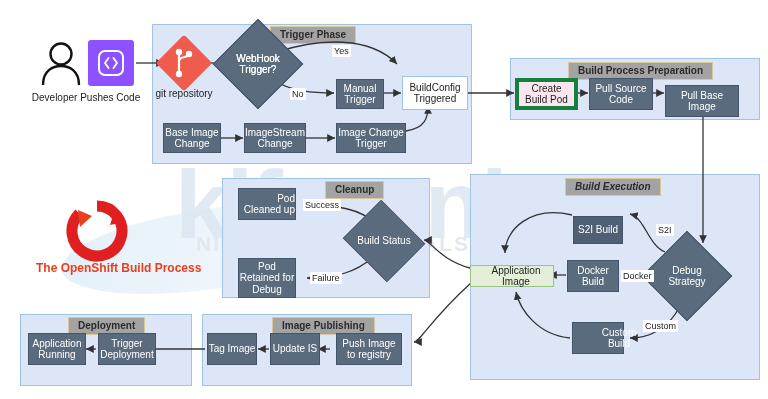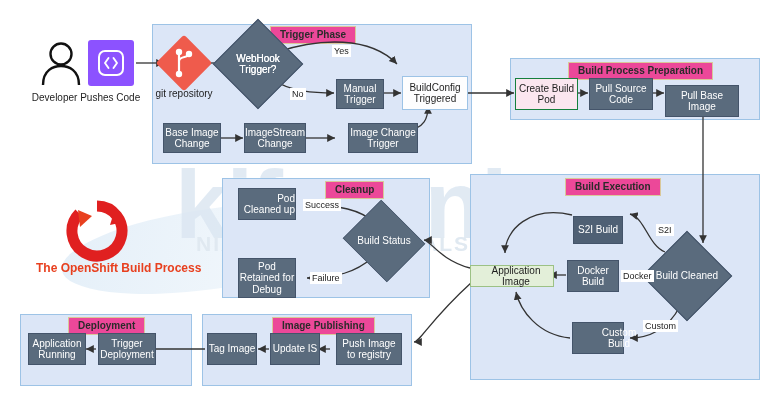--- a/index.html
+++ b/index.html
@@ -8,29 +8,29 @@
 
   
   .wm{position:absolute;pointer-events:none;user-select:none;}
   .wm-big{left:175px;top:150px;font-size:96px;font-weight:700;color:#dce7f2;letter-spacing:-2px;font-family:"Liberation Sans",sans-serif;opacity:.85;}
   .wm-sub{left:196px;top:232px;font-size:21px;font-weight:700;color:#e0e9f1;letter-spacing:2px;}
   .wm-swoosh{left:60px;top:205px;width:360px;height:80px;border-radius:50%/60%;
     background:linear-gradient(110deg,rgba(206,226,243,.55),rgba(226,238,248,.15));transform:rotate(-8deg);}
 
   
   .panel{position:absolute;background:#dce6f7;border:1px solid #9dc3e6;box-sizing:border-box;}
-  .panel-title{position:absolute;background:#ec4899;border:1px solid #d9c89a;color:#2b2b2b;
+  .panel-title{position:absolute;background:#a3a3a3;border:1px solid #d9c89a;color:#2b2b2b;
     font-size:10px;font-weight:700;padding:2px 9px;white-space:nowrap;box-sizing:border-box;line-height:12px;}
 
   
   .node{position:absolute;box-sizing:border-box;display:flex;align-items:center;justify-content:center;
     text-align:center;font-size:10px;line-height:11.5px;color:#ffffff;background:#5a6b7d;border:1px solid #44546a;}
   .node.dark2{background:#4f6074;}
   .node.light{background:#fdfdfe;border:1px solid #9dc3e6;color:#1d1d1d;}
-  .node.pink{background:#fbe6ef;border:1px solid #15803d;color:#1d1d1d;}
+  .node.pink{background:#fbe6ef;border:4px solid #15803d;color:#1d1d1d;}
   .node.green{background:#e3efd9;border:1px solid #9cc185;color:#1d1d1d;}
 
   
   .dia{position:absolute;display:flex;align-items:center;justify-content:center;}
   .dia .shape{position:absolute;inset:0;background:#5a6b7d;border:1px solid #44546a;transform:rotate(45deg);box-sizing:border-box;}
   .dia .txt{position:relative;z-index:2;text-align:center;font-size:10px;line-height:11px;color:#ffffff;white-space:nowrap;}
 
   
   .elabel{position:absolute;background:#ffffff;color:#1d1d1d;font-size:9px;line-height:10px;padding:1px 2px;white-space:nowrap;}
 
@@ -83,21 +83,21 @@
   <div class="panel" style="left:152px;top:24px;width:320px;height:140px;"></div>
   <div class="panel-title" style="left:270px;top:26px;">Trigger Phase</div>
 
   <div class="panel" style="left:510px;top:58px;width:250px;height:62px;"></div>
   <div class="panel-title" style="left:568px;top:62px;">Build Process Preparation</div>
 
   <div class="panel" style="left:222px;top:178px;width:208px;height:120px;"></div>
   <div class="panel-title" style="left:325px;top:181px;">Cleanup</div>
 
   <div class="panel" style="left:470px;top:174px;width:290px;height:206px;"></div>
-  <div class="panel-title" style="left:565px;top:178px;">Build Execution</div>
+  <div class="panel-title" style="left:565px;top:178px;font-style:italic;">Build Execution</div>
 
   <div class="panel" style="left:202px;top:314px;width:210px;height:72px;"></div>
   <div class="panel-title" style="left:272px;top:317px;">Image Publishing</div>
 
   <div class="panel" style="left:20px;top:314px;width:172px;height:72px;"></div>
   <div class="panel-title" style="left:68px;top:317px;">Deployment</div>
 
   <svg class="edges" viewBox="0 0 768 399">
     <defs>
       <marker id="ah" markerWidth="7" markerHeight="7" refX="6" refY="3" orient="auto">
@@ -180,31 +180,31 @@
   </div>
   <div style="position:absolute;left:226px;top:32px;width:64px;height:64px;display:flex;align-items:center;justify-content:center;z-index:3;pointer-events:none;">
     <span style="font-size:10px;line-height:11.5px;color:#fff;text-align:center;">WebHook Trigger?</span>
   </div>
 
   <div class="node" style="left:336px;top:79px;width:48px;height:30px;">Manual Trigger</div>
   <div class="node light" style="left:402px;top:76px;width:66px;height:34px;">BuildConfig Triggered</div>
 
   <div class="node" style="left:163px;top:123px;width:58px;height:30px;">Base Image Change</div>
   <div class="node" style="left:244px;top:123px;width:62px;height:30px;">ImageStream Change</div>
-  <div class="node" style="left:336px;top:123px;width:70px;height:30px;margin-left:12px;">Image Change Trigger</div>
+  <div class="node" style="left:336px;top:123px;width:70px;height:30px;">Image Change Trigger</div>
 
   <div class="node pink" style="left:515px;top:78px;width:63px;height:32px;">Create Build Pod</div>
   <div class="node" style="left:589px;top:78px;width:64px;height:32px;">Pull Source Code</div>
   <div class="node" style="left:665px;top:85px;width:74px;height:32px;">Pull Base Image</div>
 
   <div class="dia" style="left:655px;top:244px;width:64px;height:64px;">
     <div class="shape"></div>
   </div>
   <div style="position:absolute;left:655px;top:244px;width:64px;height:64px;display:flex;align-items:center;justify-content:center;z-index:3;">
-    <span style="font-size:10px;line-height:11.5px;color:#fff;text-align:center;">Build Cleaned</span>
+    <span style="font-size:10px;line-height:11.5px;color:#fff;text-align:center;">Debug Strategy</span>
   </div>
 
   <div class="node dark2" style="left:573px;top:216px;width:50px;height:28px;">S2I Build</div>
   <div class="node" style="left:567px;top:260px;width:52px;height:32px;">Docker Build</div>
   <div class="node" style="left:572px;top:322px;width:52px;height:32px;padding-left:42px;">Custom Build</div>
   <div class="node green" style="left:470px;top:265px;width:84px;height:22px;padding-left:8px;">Application Image</div>
 
   <div class="dia" style="left:345px;top:207px;width:78px;height:68px;">
     <div class="shape" style="transform:rotate(45deg) scale(.80);"></div>
   </div>

